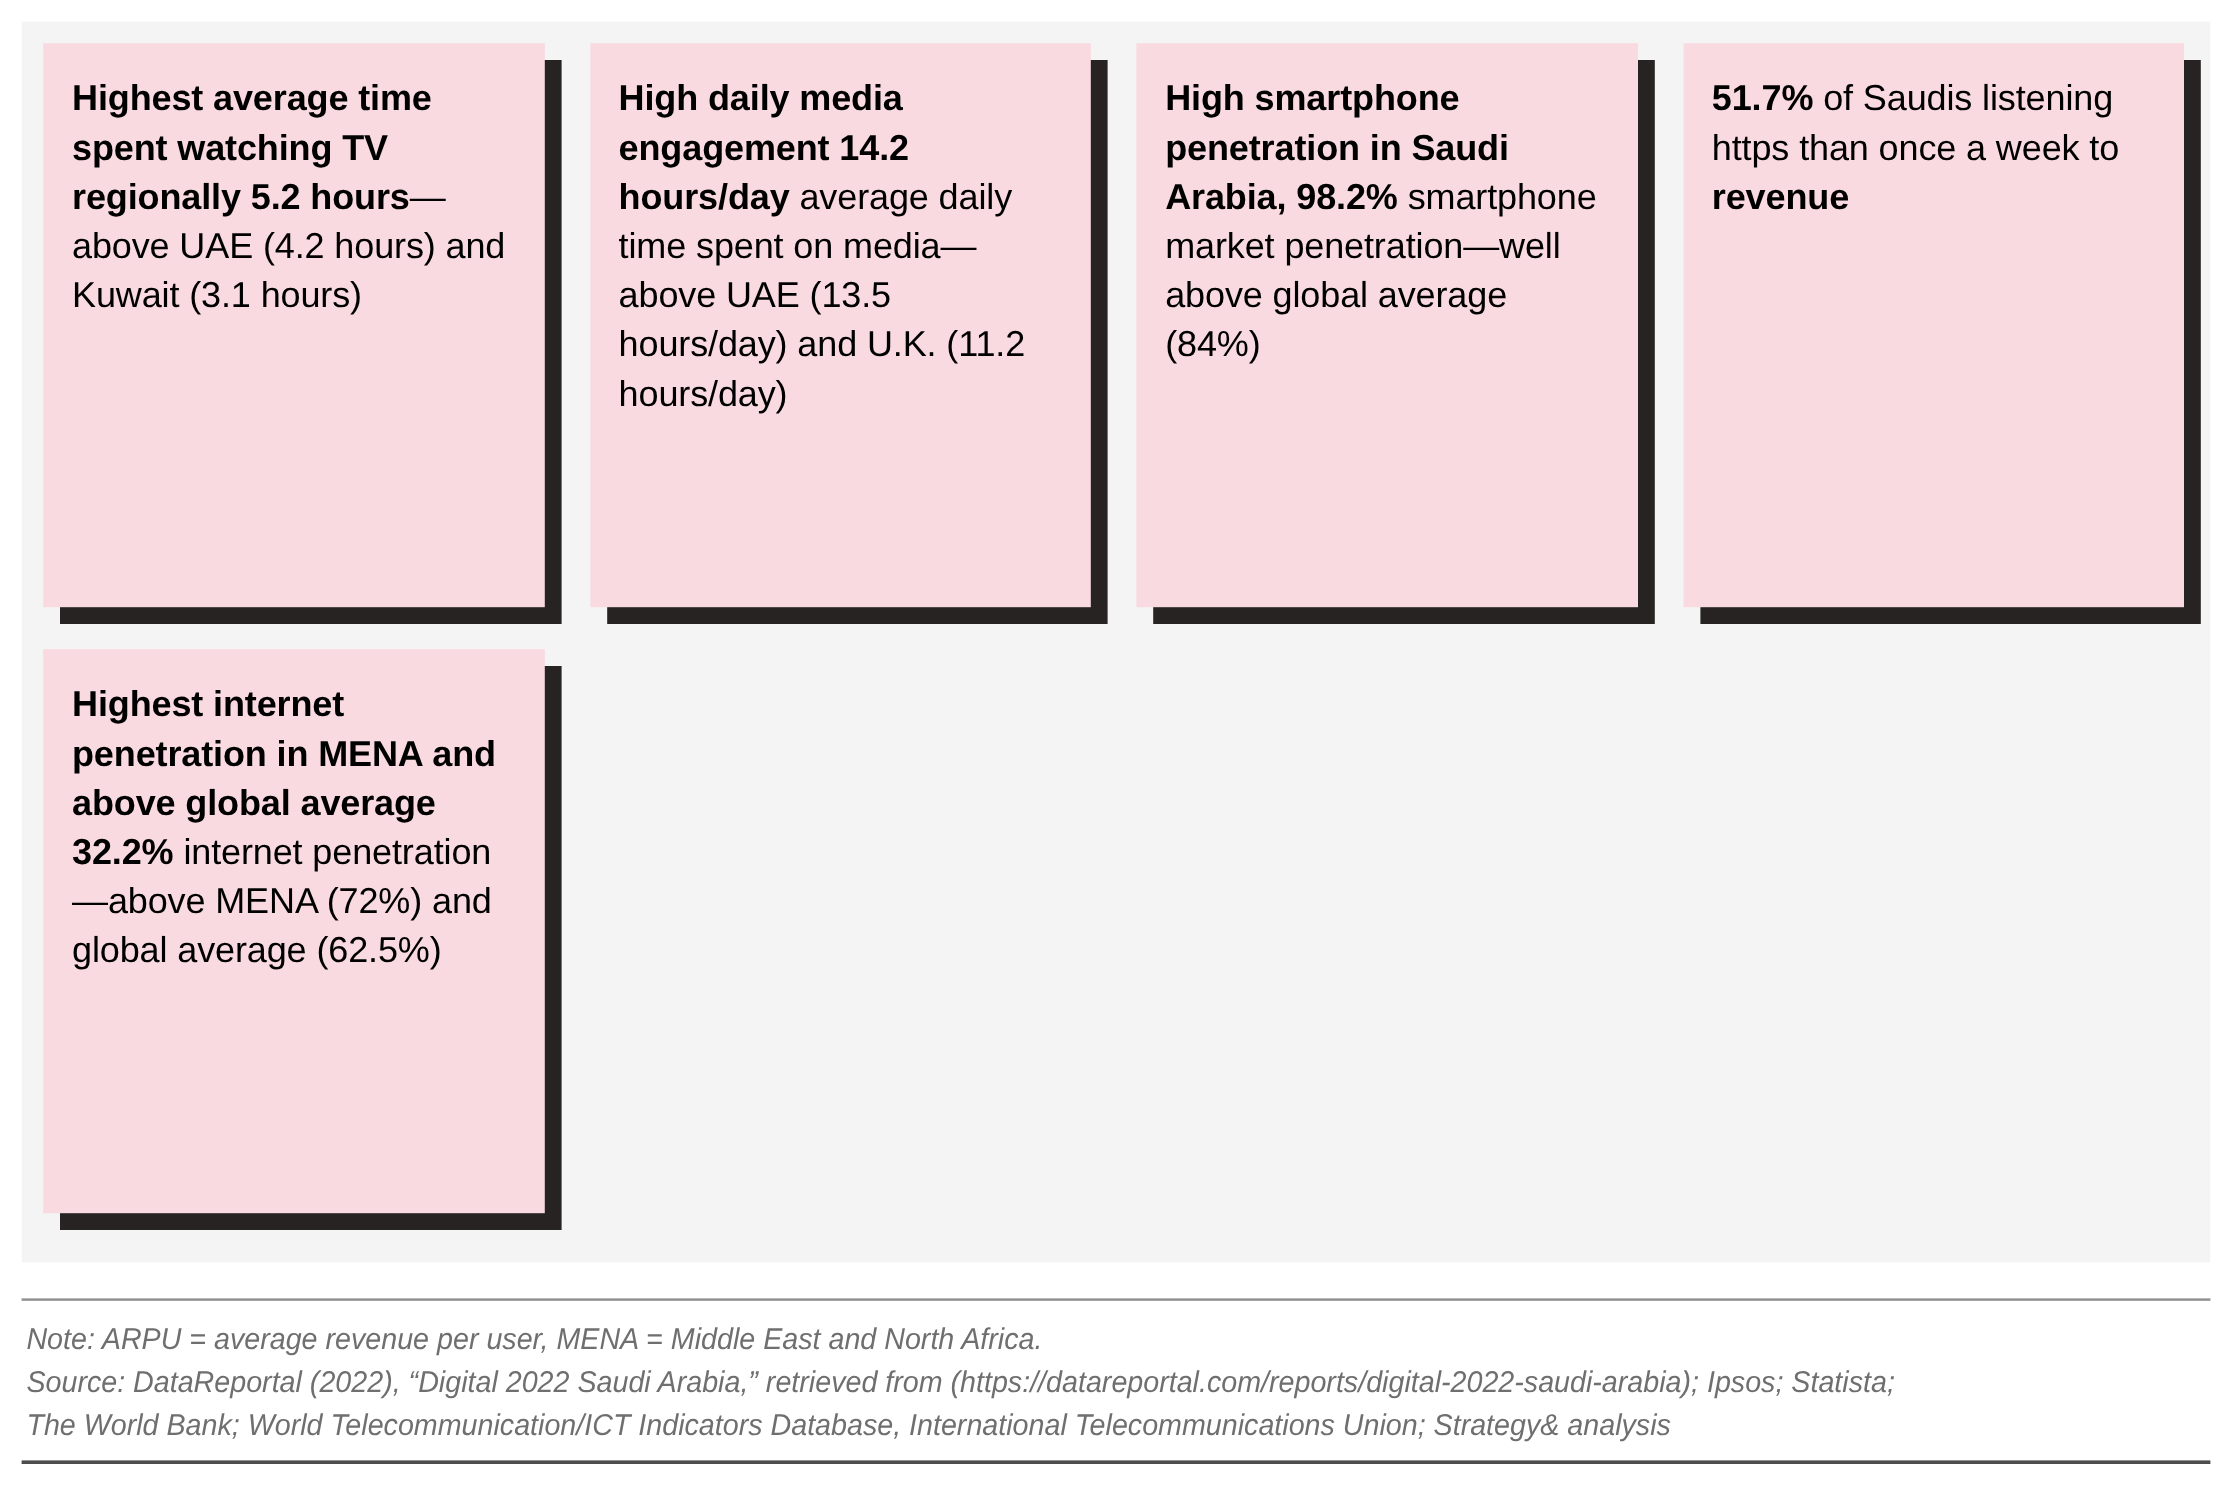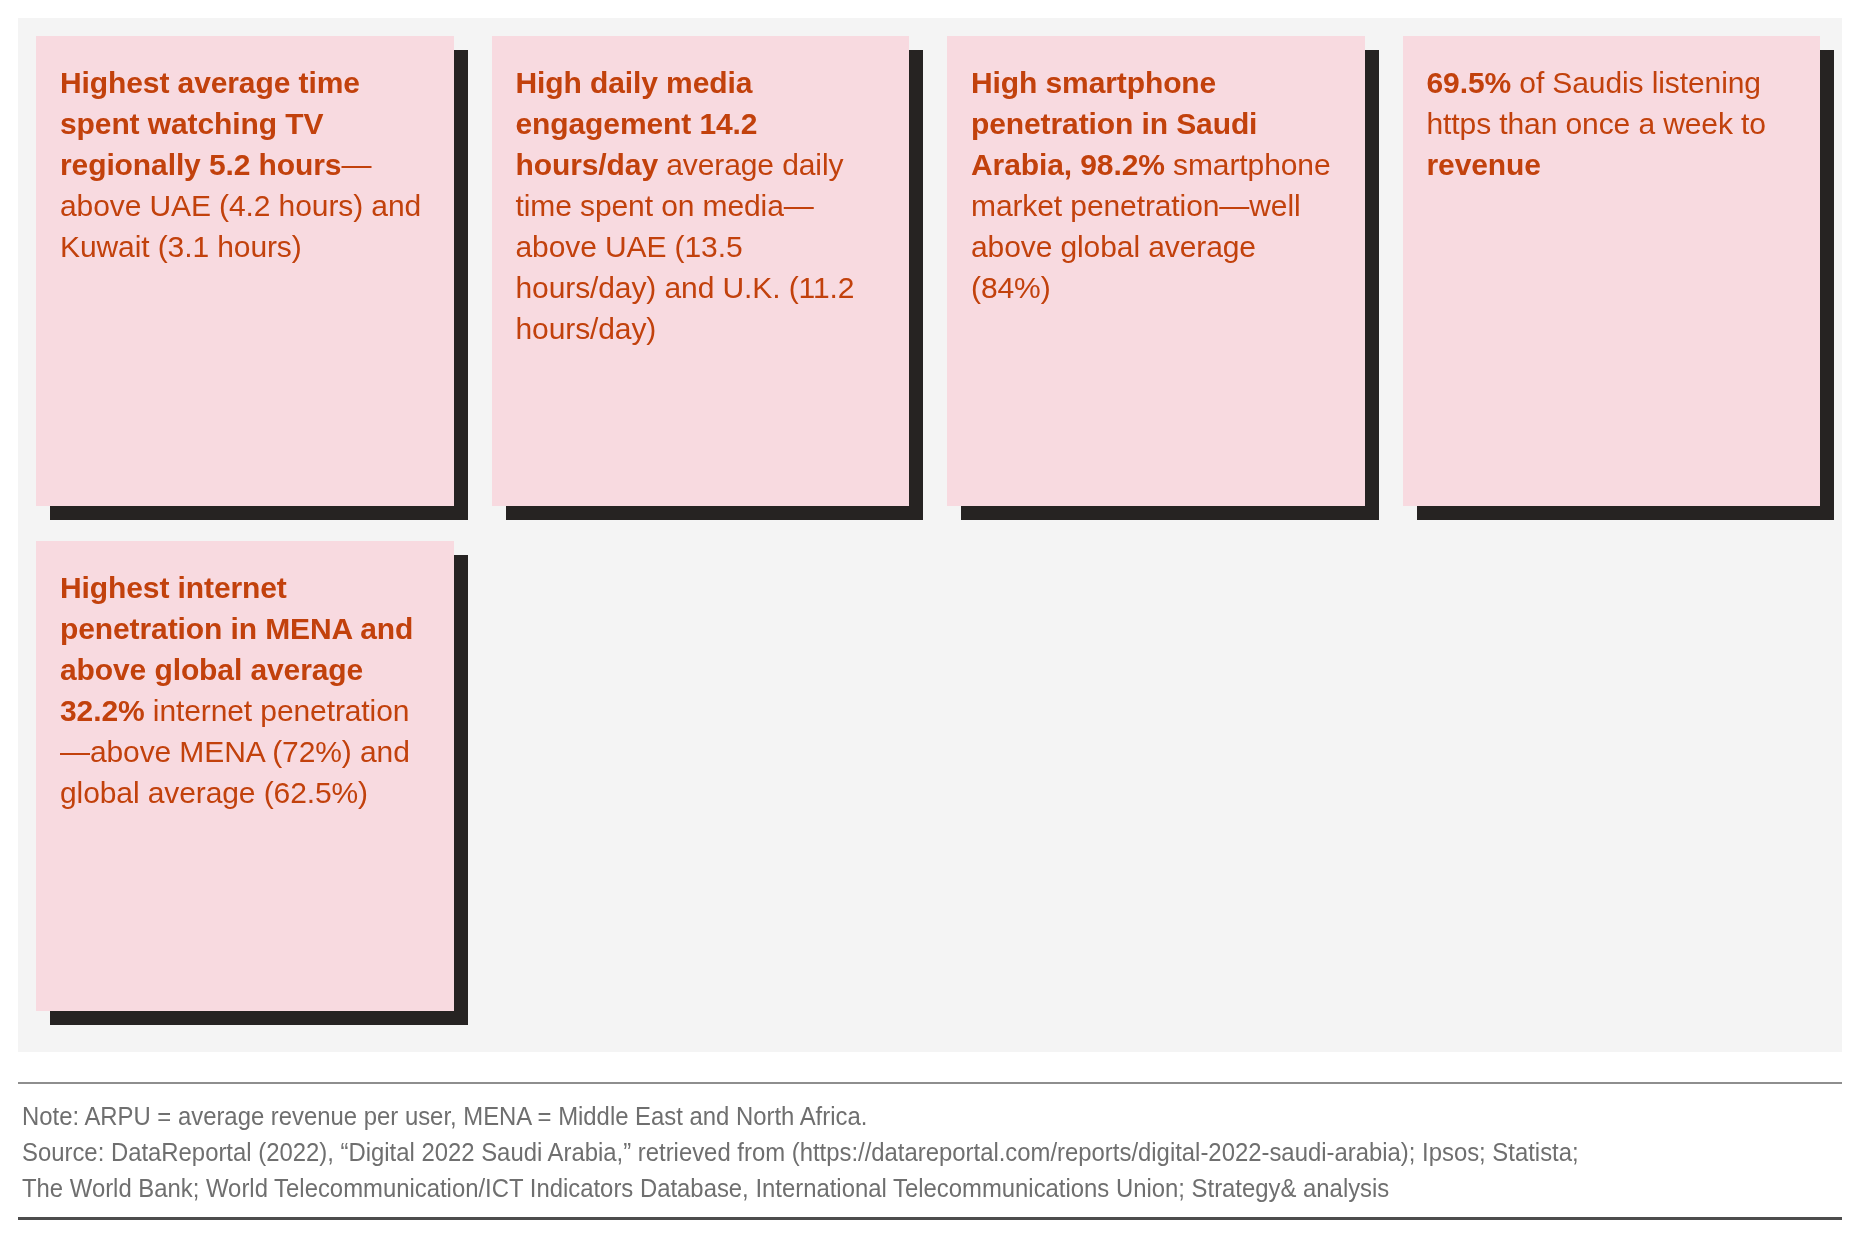--- a/index.html
+++ b/index.html
@@ -45,21 +45,21 @@
     position: relative;
     background: #f8dae0;
     box-shadow: 14px 14px 0 0 #262322;
     padding: 26px 26px 20px 24px;
     overflow: hidden;
   }
 
   .card-text {
     font-size: 30px;
     line-height: 41px;
-    color: #c2410c;
+    color: #000000;
     letter-spacing: -0.1px;
     word-spacing: 0px;
   }
 
   .card-text b {
     font-weight: bold;
   }
 
   
   #footer {
@@ -77,20 +77,21 @@
 
   .rule-bottom {
     width: 100%;
     height: 3px;
     background: #4d4d4d;
     margin-top: 11px;
   }
 
   .notes {
     padding: 14px 2px 0 4px;
+    font-style: italic;
   }
 
   .note-line {
     font-family: "Liberation Sans", sans-serif;
     font-size: 25px;
     line-height: 36px;
     color: #6f6f6f;
     white-space: nowrap;
     transform: scaleX(0.955);
     transform-origin: left center;
@@ -113,21 +114,21 @@
       </div>
 
 
 
       <div class="card">
         <div class="card-text"><b>High smartphone penetration in Saudi Arabia, 98.2%</b><span> smartphone market penetration—well above global average (84%)</span></div>
       </div>
 
 
       <div class="card">
-        <div class="card-text"><b>69.5%</b><span> of Saudis listening https than once a week to </span><b>revenue</b></div>
+        <div class="card-text"><b>51.7%</b><span> of Saudis listening https than once a week to </span><b>revenue</b></div>
       </div>
 
       <div class="card">
         <div class="card-text"><b>Highest internet penetration in MENA and above global average 32.2%</b><span> internet penetration—above MENA (72%) and global average (62.5%)</span></div>
       </div>
 
     </div>
   </div>
 
   <div id="footer">

